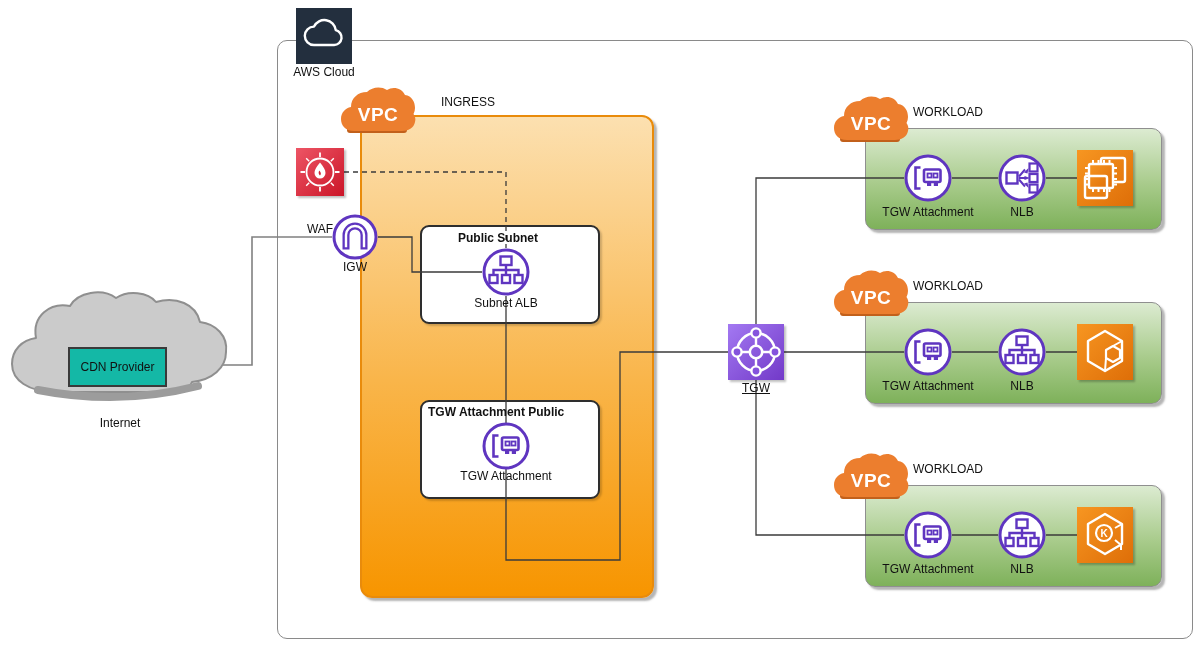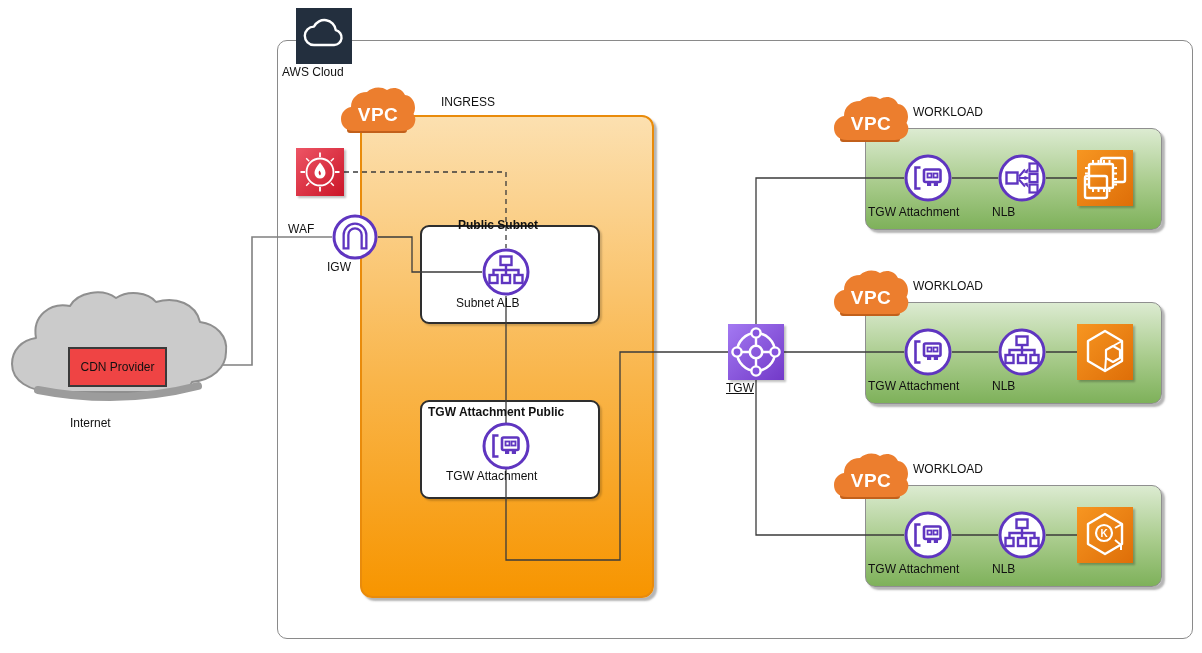--- a/index.html
+++ b/index.html
@@ -1,40 +1,40 @@
 <!DOCTYPE html>
 <html><head>
 <meta charset="utf-8">
 <style>
   html,body{margin:0;padding:0;background:#fff;}
   #canvas{position:relative;width:1202px;height:653px;background:#fff;overflow:hidden;
           font-family:"Liberation Sans",sans-serif;}
   .abs{position:absolute;}
-  .lbl{position:absolute;font-size:12px;line-height:1.15;color:#111;text-align:left;z-index:10;}
+  .lbl{position:absolute;font-size:12px;line-height:1.15;color:#111;text-align:center;z-index:10;}
   .lbl.left{text-align:left;}
   .bold{font-weight:bold;}
   .outer-box{left:277px;top:40px;width:914px;height:597px;border:1.5px solid #8a8a8a;border-radius:10px;background:#fff;z-index:0;}
   .ingress-vpc{left:360px;top:115px;width:290px;height:479px;border:2px solid #e98b0b;border-radius:12px;
                background:linear-gradient(180deg,#fce0b0 0%,#f9b54a 55%,#f79500 100%);
                box-shadow:3px 3px 2px rgba(90,90,90,.45);z-index:1;}
   .subnet{position:absolute;width:176px;height:95px;background:#fff;border:2px solid #2e2e2e;border-radius:9px;
           box-shadow:2px 2px 2px rgba(0,0,0,.18);z-index:2;}
   .workload-box{left:865px;width:295px;height:100px;border:1.5px solid #8f8f8f;border-radius:10px;
                background:linear-gradient(180deg,#dcebd1 0%,#a8cb8b 55%,#7eb15a 100%);
                box-shadow:3px 3px 2px rgba(90,90,90,.45);z-index:1;}
   .sq-icon{position:absolute;z-index:10;box-shadow:2px 2px 2px rgba(0,0,0,.25);}
   .aws-cloud-icon{left:296px;top:8px;width:56px;height:56px;background:#232f3e;z-index:10;box-shadow:none;}
   .waf-icon{left:296px;top:148px;width:48px;height:48px;background:linear-gradient(135deg,#ed5565,#cb1528);}
   .tgw-icon{left:728px;top:324px;width:56px;height:56px;background:linear-gradient(135deg,#a379f2,#7239c8);}
   .svc-icon{width:56px;height:56px;background:linear-gradient(135deg,#f79621,#de6e08);left:1077px;}
   .circ{position:absolute;z-index:10;}
   #connectors{position:absolute;left:0;top:0;z-index:5;}
   .cloud-badge{position:absolute;z-index:11;}
   .vpc-txt{font-weight:bold;font-size:19px;fill:#fff;letter-spacing:.5px;}
-  .cdn-box{left:68px;top:347px;width:95px;height:36px;background:#ef4444;border:2px solid #3a3a3a;z-index:12;
+  .cdn-box{left:68px;top:347px;width:95px;height:36px;background:#14b8a6;border:2px solid #3a3a3a;z-index:12;
            display:flex;align-items:center;justify-content:center;font-size:12px;color:#111;}
 </style>
 </head>
 <body>
 
 <div id="canvas">
 
   <svg width="0" height="0" style="position:absolute">
     <defs>
       <linearGradient id="svcGrad" x1="0" y1="0" x2="1" y2="1">
@@ -99,21 +99,21 @@
   </div>
   <div class="lbl" style="left:288px;top:199px;width:64px;margin-top:24px;">WAF</div>
 
   <svg class="circ" style="left:332px;top:214px;" width="46" height="46" viewBox="0 0 46 46">
     <circle cx="23" cy="23" r="21" fill="#fff" stroke="#5f35c0" stroke-width="3"></circle>
     <path d="M14 32 V21 A9 9 0 0 1 32 21 V32" fill="none" stroke="#5f35c0" stroke-width="7" stroke-linecap="square"></path>
     <path d="M14 32 V21 A9 9 0 0 1 32 21 V32" fill="none" stroke="#fff" stroke-width="2.4" stroke-linecap="square"></path>
   </svg>
   <div class="lbl" style="left:327px;top:261px;width:56px;">IGW</div>
 
-  <div class="lbl left bold" style="left:428px;top:219px;width:160px;padding-left:30px;">Public Subnet</div>
+  <div class="lbl left bold" style="left:428px;top:232px;width:160px;padding-left:30px;">Public Subnet</div>
   <svg class="circ" style="left:482px;top:248px;" width="48" height="48" viewBox="0 0 48 48">
     <circle cx="24" cy="24" r="22" fill="#fff" stroke="#5f35c0" stroke-width="3"></circle>
     <g fill="#fff" stroke="#5f35c0" stroke-width="2.4">
       <path d="M24 17 V22 M11.5 27 V22 H36.5 V27 M24 22 V27" fill="none"></path>
       <rect x="18.5" y="8.5" width="11" height="8.5"></rect>
       <rect x="7.5" y="27" width="8" height="8"></rect>
       <rect x="20" y="27" width="8" height="8"></rect>
       <rect x="32.5" y="27" width="8" height="8"></rect>
     </g>
   </svg>

